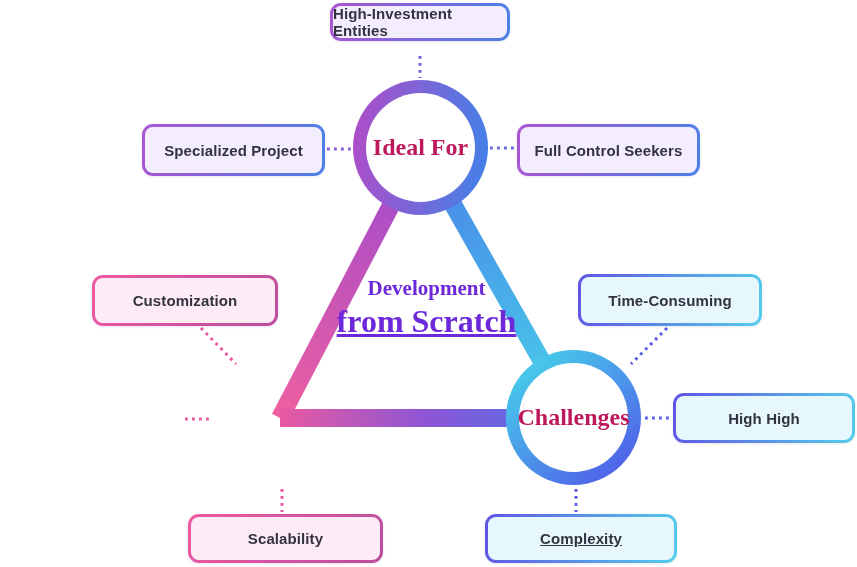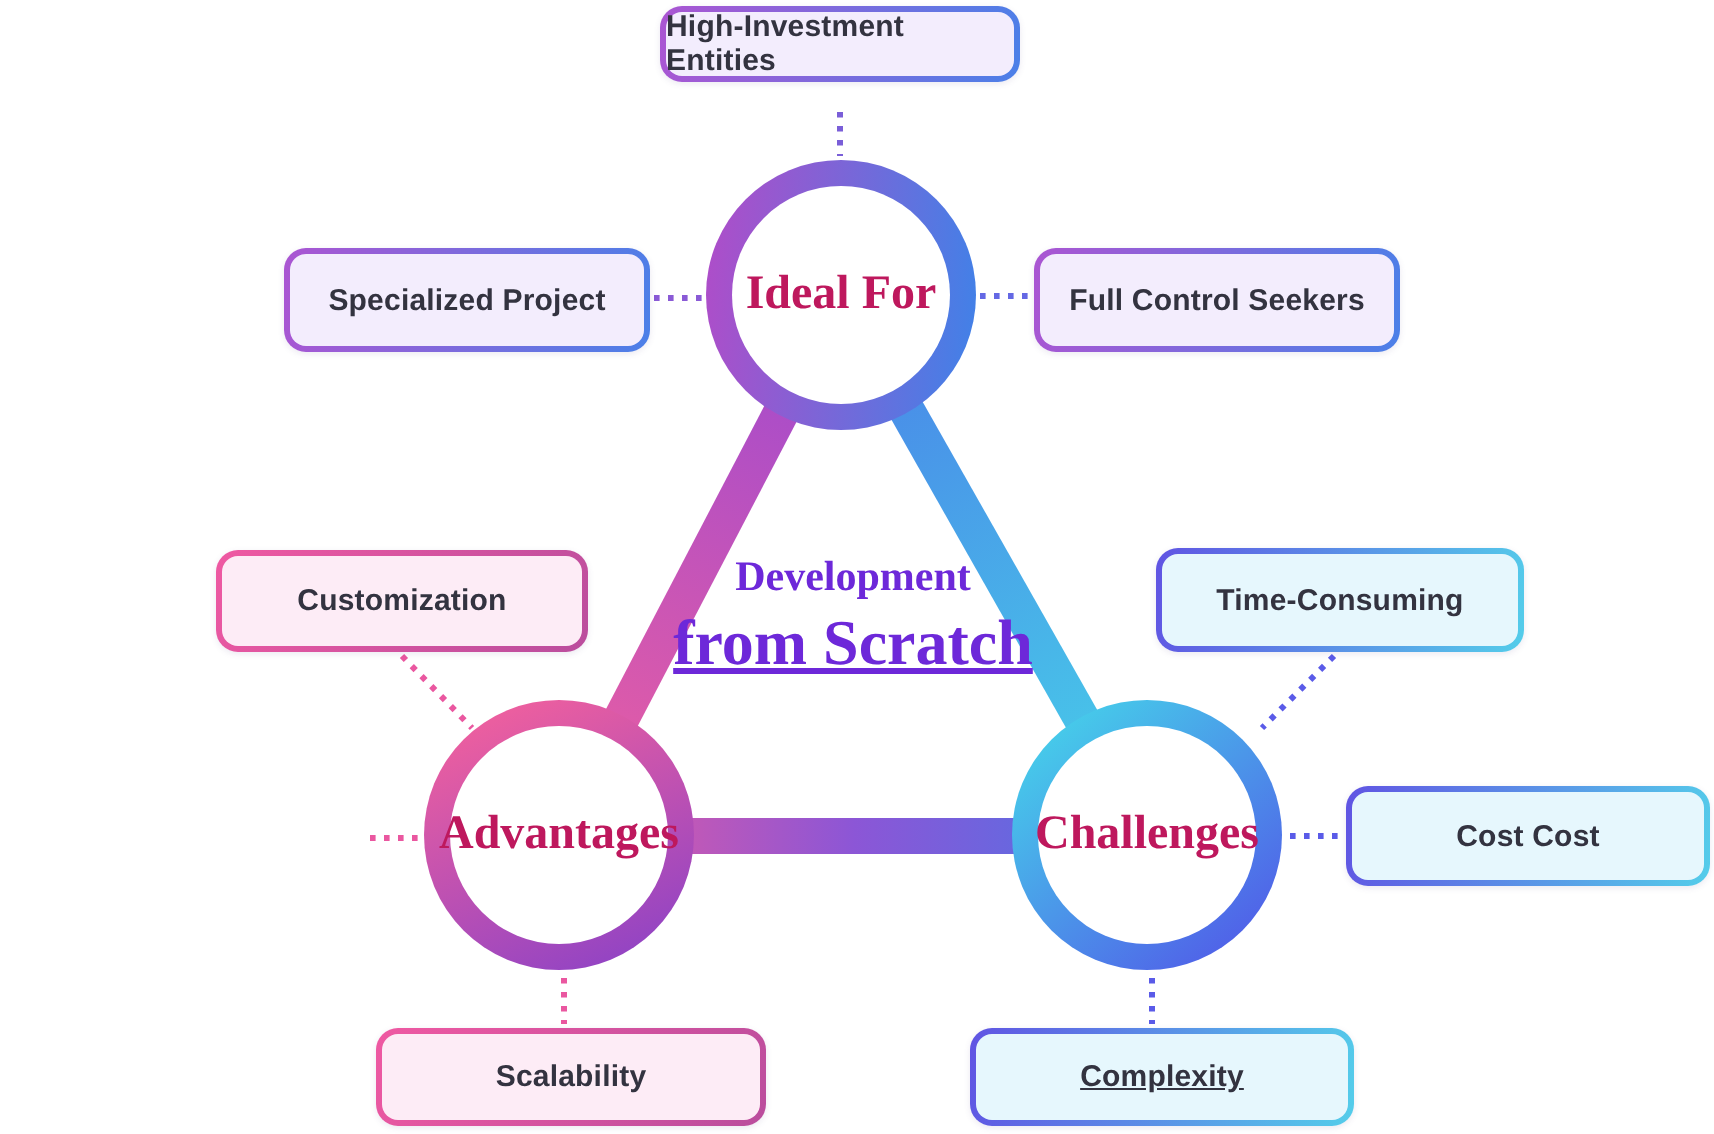--- a/index.html
+++ b/index.html
@@ -96,52 +96,49 @@
     <line x1="282" y1="489" x2="282" y2="512" stroke="#ea57a0" stroke-width="3" stroke-dasharray="2.8 4.2"></line>
 
     <line x1="667" y1="328" x2="631" y2="364" stroke="#5a5be8" stroke-width="3" stroke-dasharray="2.8 4.2"></line>
     <line x1="645" y1="418" x2="671" y2="418" stroke="#5a5be8" stroke-width="3" stroke-dasharray="2.8 4.2"></line>
     <line x1="576" y1="489" x2="576" y2="512" stroke="#5a5be8" stroke-width="3" stroke-dasharray="2.8 4.2"></line>
   </svg>
 
   <div class="node ideal" style="left:353px; top:80px;">
     <div class="inner">Ideal For</div>
   </div>
-  <div class="node advantages" style="left:212px; top:350px;">
-    <div class="inner">Advantages</div>
-  </div>
   <div class="node challenges" style="left:506px; top:350px;">
     <div class="inner">Challenges</div>
   </div>
 
   <div class="center-title">
     <div class="l1">Development</div>
     <div class="l2">from Scratch</div>
   </div>
 
   <div class="box purple" style="left:330px; top:3px; width:180px; height:38px;">
     <span>High-Investment Entities</span>
   </div>
   <div class="box purple" style="left:142px; top:124px; width:183px; height:52px;">
     <span>Specialized Project</span>
   </div>
   <div class="box purple" style="left:517px; top:124px; width:183px; height:52px;">
     <span>Full Control Seekers</span>
   </div>
 
-  <div class="box pink" style="left:108px; top:275px; width:186px; height:51px;">
+  <div class="box pink" style="left:92px; top:275px; width:186px; height:51px;">
     <span>Customization</span>
   </div>
   <div class="box pink" style="left:188px; top:514px; width:195px; height:49px;">
     <span>Scalability</span>
   </div>
 
   <div class="box blue" style="left:578px; top:274px; width:184px; height:52px;">
     <span>Time-Consuming</span>
   </div>
   <div class="box blue" style="left:673px; top:393px; width:182px; height:50px;">
-    <span>Cost Cost</span>
+    <span>High High</span>
   </div>
   <div class="box blue" style="left:485px; top:514px; width:192px; height:49px;text-decoration:underline;">
     <span>Complexity</span>
   </div>
 
 </div>
 
 </body></html>

